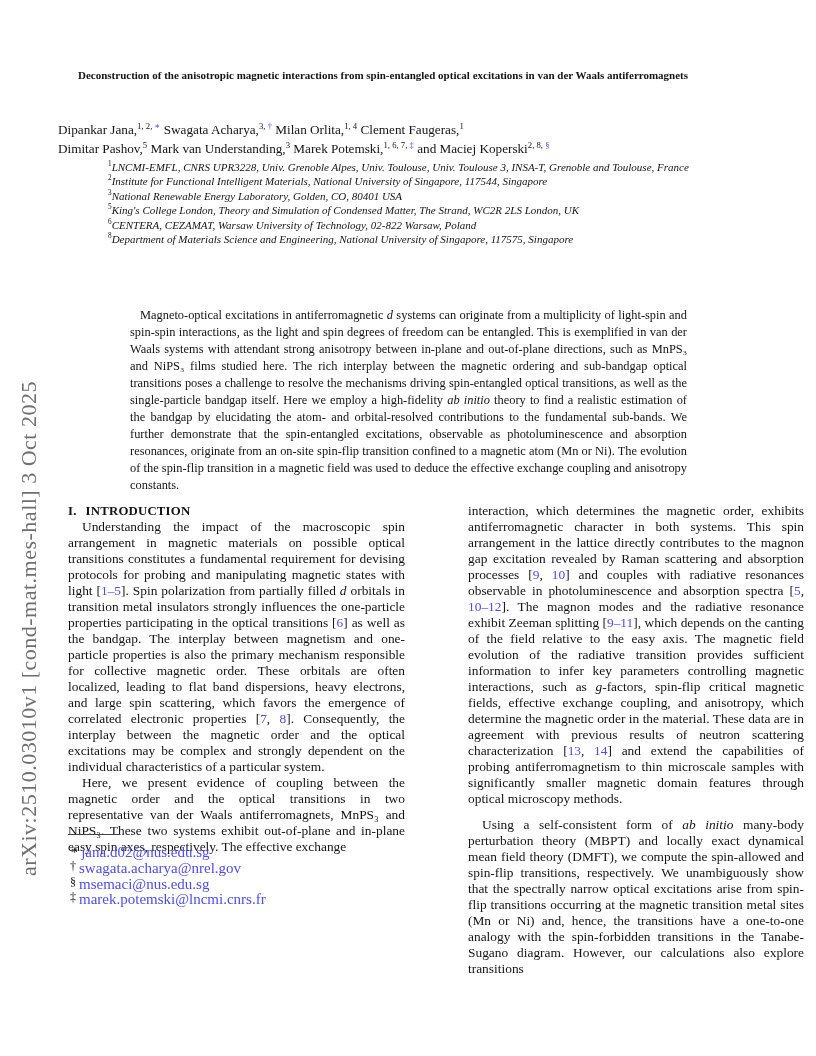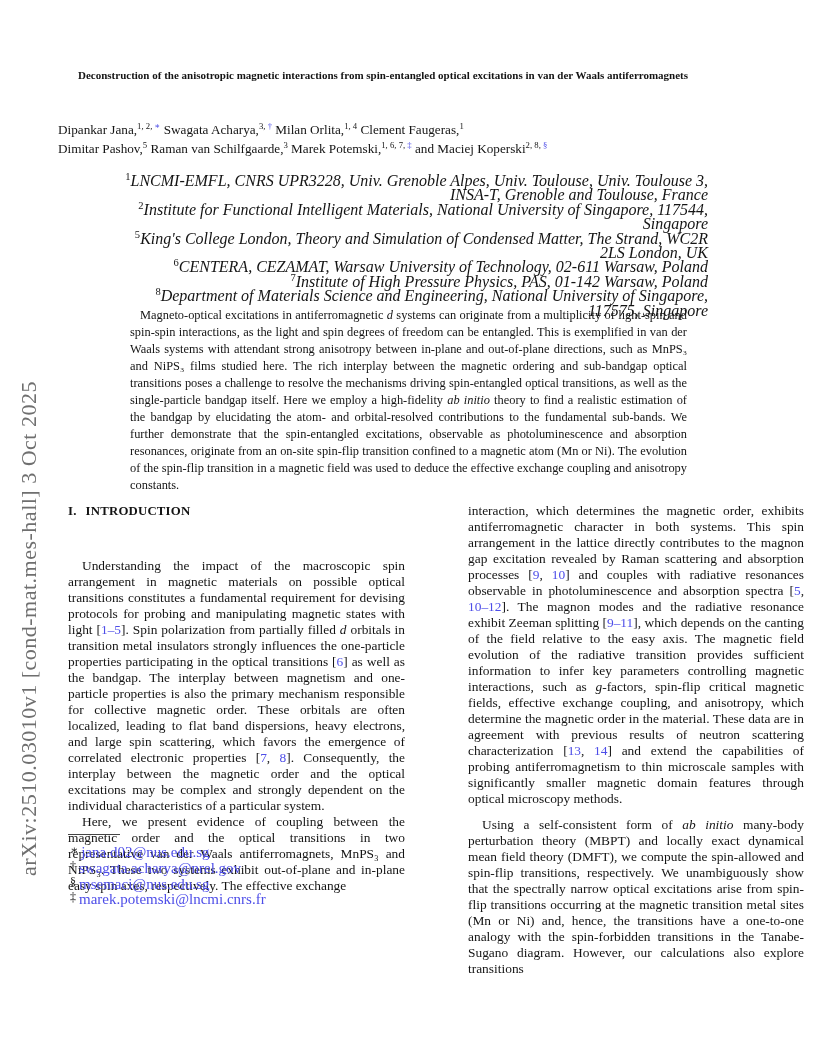--- a/index.html
+++ b/index.html
@@ -22,22 +22,22 @@
   
   .title{
     position:absolute;top:66px;left:78px;width:660px;
     text-align:left;font-weight:bold;font-size:11px;line-height:19px;
   }
   .authors{
     position:absolute;top:121px;left:58px;width:700px;
     text-align:left;font-size:13.2px;line-height:18.5px;
   }
   .affils{
-    position:absolute;top:174px;left:108px;width:600px;
-    text-align:right;font-size:16px;line-height:14.4px;
+    position:absolute;top:160px;left:108px;width:600px;
+    text-align:left;font-size:11px;line-height:14.4px;
   }
   .affil{display:block;}
   .seg-i{font-style:italic;}
   .seg-c{color:var(--link);}
   .seg-sup{vertical-align:super;font-size:.66em;line-height:0;}
   .seg-supc{vertical-align:super;font-size:.66em;line-height:0;color:var(--link);}
   .seg-fsym{font-size:.8em;vertical-align:.25em;margin-right:3px;}
 
   .abstract{
     position:absolute;top:307px;left:130px;width:557px;
@@ -47,49 +47,49 @@
 
   
   .col{position:absolute;top:503px;width:337px;text-align:justify;
        font-size:13.4px;line-height:16px;}
   .col-left{left:68px;}
   .col-right{left:420px;width:336px;margin-left:48px;}
   .sec-head{
     text-align:left;font-weight:bold;font-size:12.8px;letter-spacing:.2px;
   }
   .sec-head .sec-no{margin-right:9px;}
-  .para.indent{text-indent:14px;margin-top:39px;}
+  .para.indent{text-indent:14px;}
   .para + .para{margin-top:0;}
   .para.gap-top{margin-top:10px;}
 
   
   .footnotes{position:absolute;top:834px;left:68px;width:320px;font-size:15px;line-height:13.8px;}
   .fn-rule{width:52px;border-top:1px solid #444;margin-bottom:9px;}
   .footnote{display:block;padding-left:2px;}
 </style>
 </head>
 <body>
 
 <div class="page">
 
   <div class="watermark">arXiv:2510.03010v1 [cond-mat.mes-hall]  3 Oct 2025</div>
 
   <h1 class="title">Deconstruction of the anisotropic magnetic interactions from spin-entangled optical excitations in van der Waals antiferromagnets</h1>
 
   <div class="authors">
     <div><span class="seg-t">Dipankar Jana,</span><span class="seg-sup">1, 2, </span><span class="seg-supc">∗</span><span class="seg-t"> Swagata Acharya,</span><span class="seg-sup">3, </span><span class="seg-supc">†</span><span class="seg-t"> Milan Orlita,</span><span class="seg-sup">1, 4</span><span class="seg-t"> Clement Faugeras,</span><span class="seg-sup">1</span></div>
-    <div><span class="seg-t">Dimitar Pashov,</span><span class="seg-sup">5</span><span class="seg-t"> Raman van Schilfgaarde,</span><span class="seg-sup">3</span><span class="seg-t"> Marek Potemski,</span><span class="seg-sup">1, 6, 7, </span><span class="seg-supc">‡</span><span class="seg-t"> and Maciej Koperski</span><span class="seg-sup">2, 8, </span><span class="seg-supc">§</span></div>
+    <div><span class="seg-t">Dimitar Pashov,</span><span class="seg-sup">5</span><span class="seg-t"> Mark van Understanding,</span><span class="seg-sup">3</span><span class="seg-t"> Marek Potemski,</span><span class="seg-sup">1, 6, 7, </span><span class="seg-supc">‡</span><span class="seg-t"> and Maciej Koperski</span><span class="seg-sup">2, 8, </span><span class="seg-supc">§</span></div>
   </div>
 
   <div class="affils">
     <span class="affil"><span class="seg-sup">1</span><span class="seg-i">LNCMI-EMFL, CNRS UPR3228, Univ. Grenoble Alpes, Univ. Toulouse, Univ. Toulouse 3, INSA-T, Grenoble and Toulouse, France</span></span>
     <span class="affil"><span class="seg-sup">2</span><span class="seg-i">Institute for Functional Intelligent Materials, National University of Singapore, 117544, Singapore</span></span>
+    <span class="affil"><span class="seg-sup">3</span><span class="seg-i">National Renewable Energy Laboratory, Golden, CO, 80401 USA</span></span>
     <span class="affil"><span class="seg-sup">5</span><span class="seg-i">King's College London, Theory and Simulation of Condensed Matter, The Strand, WC2R 2LS London, UK</span></span>
-    <span class="affil"><span class="seg-sup">6</span><span class="seg-i">CENTERA, CEZAMAT, Warsaw University of Technology, 02-611 Warsaw, Poland</span></span>
-    <span class="affil"><span class="seg-sup">7</span><span class="seg-i">Institute of High Pressure Physics, PAS, 01-142 Warsaw, Poland</span></span>
+    <span class="affil"><span class="seg-sup">6</span><span class="seg-i">CENTERA, CEZAMAT, Warsaw University of Technology, 02-822 Warsaw, Poland</span></span>
     <span class="affil"><span class="seg-sup">8</span><span class="seg-i">Department of Materials Science and Engineering, National University of Singapore, 117575, Singapore</span></span>
   </div>
 
   <div class="abstract">
     <p class="para"><span class="seg-t">Magneto-optical excitations in antiferromagnetic </span><span class="seg-i">d</span><span class="seg-t"> systems can originate from a multiplicity of light-spin and spin-spin interactions, as the light and spin degrees of freedom can be entangled. This is exemplified in van der Waals systems with attendant strong anisotropy between in-plane and out-of-plane directions, such as MnPS₃ and NiPS₃ films studied here. The rich interplay between the magnetic ordering and sub-bandgap optical transitions poses a challenge to resolve the mechanisms driving spin-entangled optical transitions, as well as the single-particle bandgap itself. Here we employ a high-fidelity </span><span class="seg-i">ab initio</span><span class="seg-t"> theory to find a realistic estimation of the bandgap by elucidating the atom- and orbital-resolved contributions to the fundamental sub-bands. We further demonstrate that the spin-entangled excitations, observable as photoluminescence and absorption resonances, originate from an on-site spin-flip transition confined to a magnetic atom (Mn or Ni). The evolution of the spin-flip transition in a magnetic field was used to deduce the effective exchange coupling and anisotropy constants.</span></p>
   </div>
 
   <div class="col col-left">
     <div class="sec-head">
       <span class="sec-no">I.</span><span>INTRODUCTION</span>

